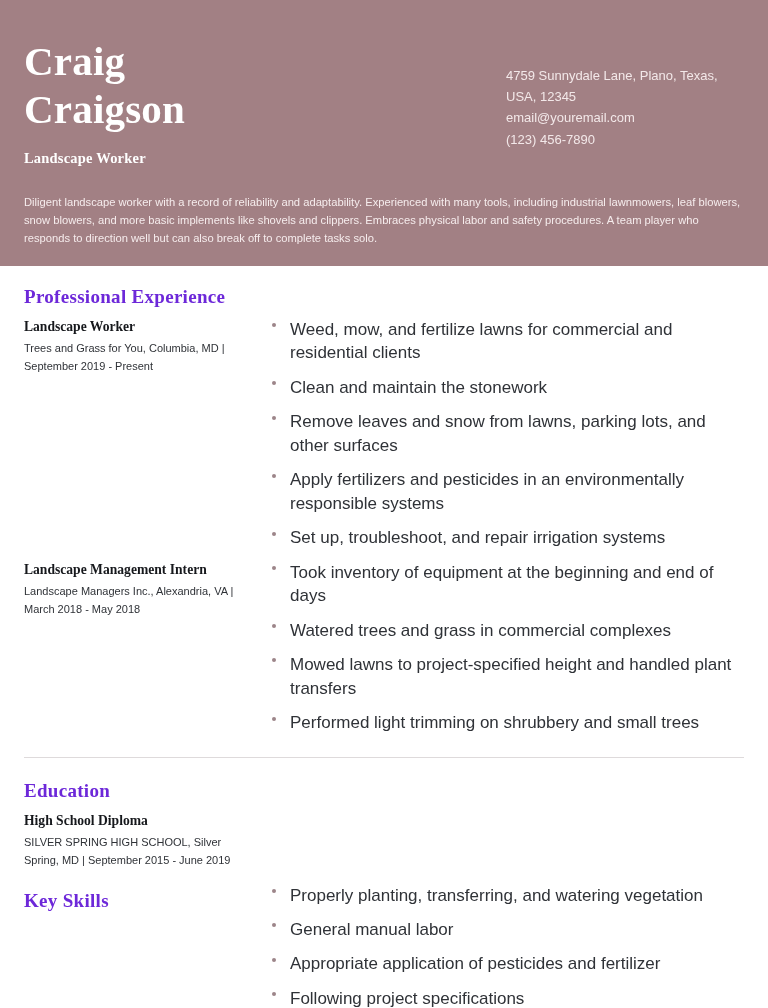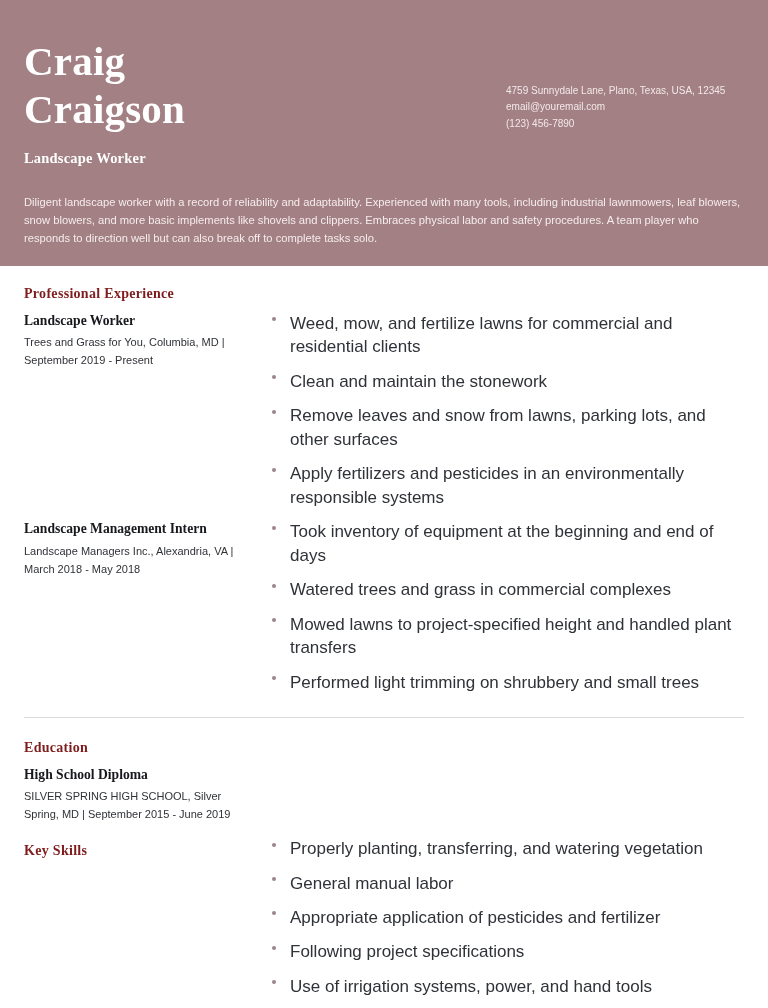--- a/index.html
+++ b/index.html
@@ -52,43 +52,43 @@
     font-size: 14.5px;
     color: #ffffff;
     margin-top: 16px;
     letter-spacing: 0.2px;
   }
   .contact {
     flex: 0 0 auto;
     width: 238px;
     margin-top: 14px;
     color: #f3e8e9;
-    font-size: 10px;
+    font-size: 13px;
     line-height: 1.62;
   }
   .contact div { white-space: normal; }
   .summary {
     margin-top: 26px;
     color: #f6eced;
     font-size: 11.2px;
     line-height: 1.63;
     max-width: 720px;
   }
 
   
   .content {
     padding: 0 24px;
     box-sizing: border-box;
   }
   .section { padding-top: 14px; }
   .section-head {
     font-family: "Liberation Serif", "DejaVu Serif", serif;
     font-weight: bold;
-    font-size: 14px;
-    color: #7f1d1d;
+    font-size: 19px;
+    color: #6d28d9;
     letter-spacing: 0.3px;
     margin: 6px 0 10px 0;
   }
   .divider {
     border: 0;
     border-top: 1px solid #dedadb;
     margin: 12px 0 2px 0;
   }
 
   .two-col {
@@ -180,20 +180,21 @@
         <div class="col-left">
           <div class="entry-title">Landscape Worker</div>
           <div class="entry-meta">Trees and Grass for You, Columbia, MD | September 2019 - Present</div>
         </div>
         <div class="col-right">
           <ul class="bullets">
             <li>Weed, mow, and fertilize lawns for commercial and residential clients</li>
             <li>Clean and maintain the stonework</li>
             <li>Remove leaves and snow from lawns, parking lots, and other surfaces</li>
             <li>Apply fertilizers and pesticides in an environmentally responsible systems</li>
+            <li>Set up, troubleshoot, and repair irrigation systems</li>
           </ul>
         </div>
       </div>
 
       <div class="two-col">
         <div class="col-left">
           <div class="entry-title">Landscape Management Intern</div>
           <div class="entry-meta">Landscape Managers Inc., Alexandria, VA | March 2018 - May 2018</div>
         </div>
         <div class="col-right">

